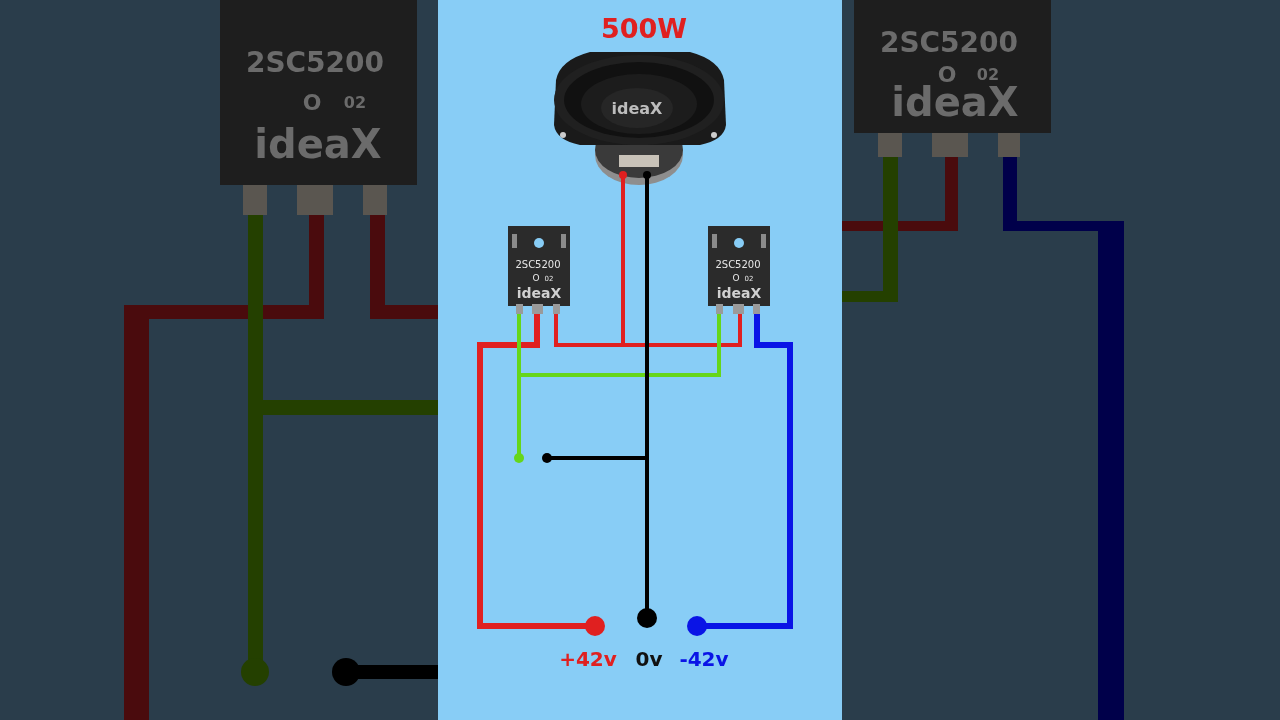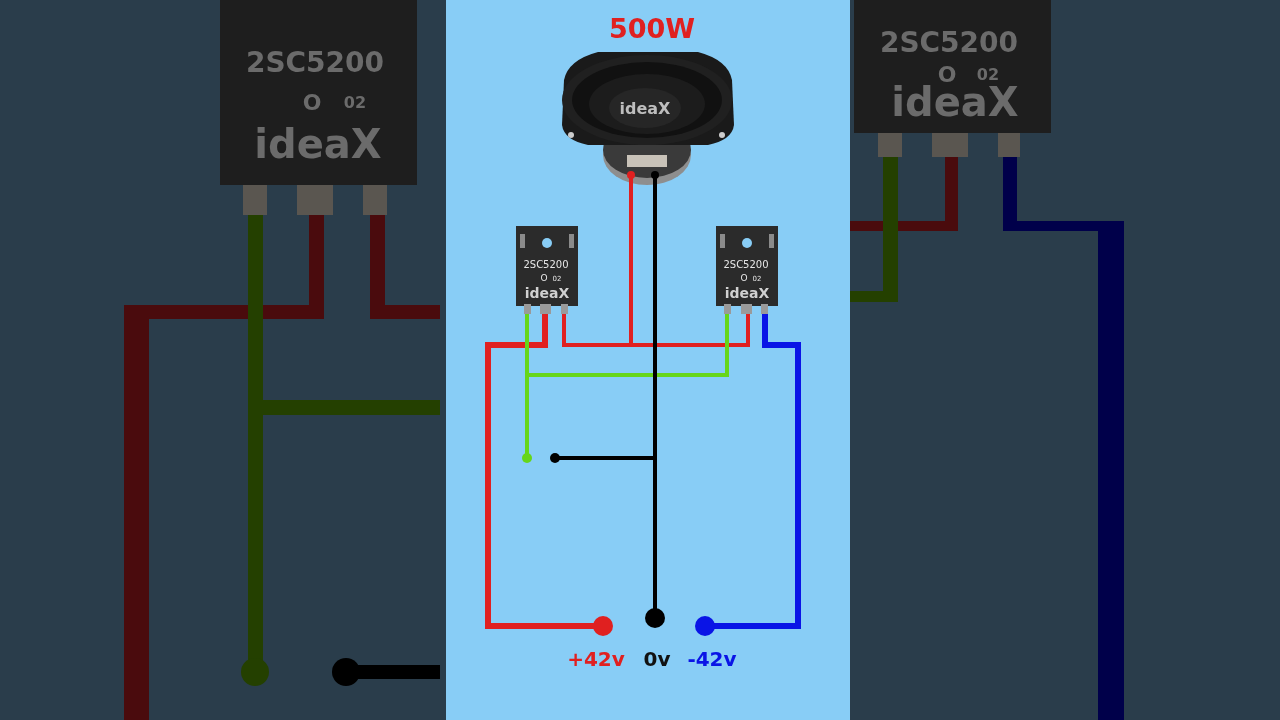--- a/index.html
+++ b/index.html
@@ -1,20 +1,20 @@
 <!DOCTYPE html>
 <html><head>
 <meta charset="utf-8">
 <style>
   html, body { margin: 0; padding: 0; }
   body { width: 1280px; height: 720px; overflow: hidden; background: #2a3d4b; position: relative; font-family: "DejaVu Sans", sans-serif; }
   .side { position: absolute; top: 0; height: 720px; width: 440px; overflow: hidden; background: #2a3d4b; }
   .side.left { left: 0; }
   .side.right { left: 840px; }
-  .center { position: absolute; left: 438px; top: 0; width: 404px; height: 720px; background: #88cdf6; overflow: hidden; margin-left: 8px; }
+  .center { position: absolute; left: 438px; top: 0; width: 404px; height: 720px; background: #88cdf6; overflow: hidden; }
   svg { display: block; }
   .lbl { font-family: "DejaVu Sans", sans-serif; font-weight: bold; }
 </style>
 </head>
 <body>
 
 <div class="side left">
   <svg width="440" height="720" viewBox="0 0 440 720">
 
     <rect x="124" y="305" width="25" height="415" fill="#4a0b0d"></rect>

